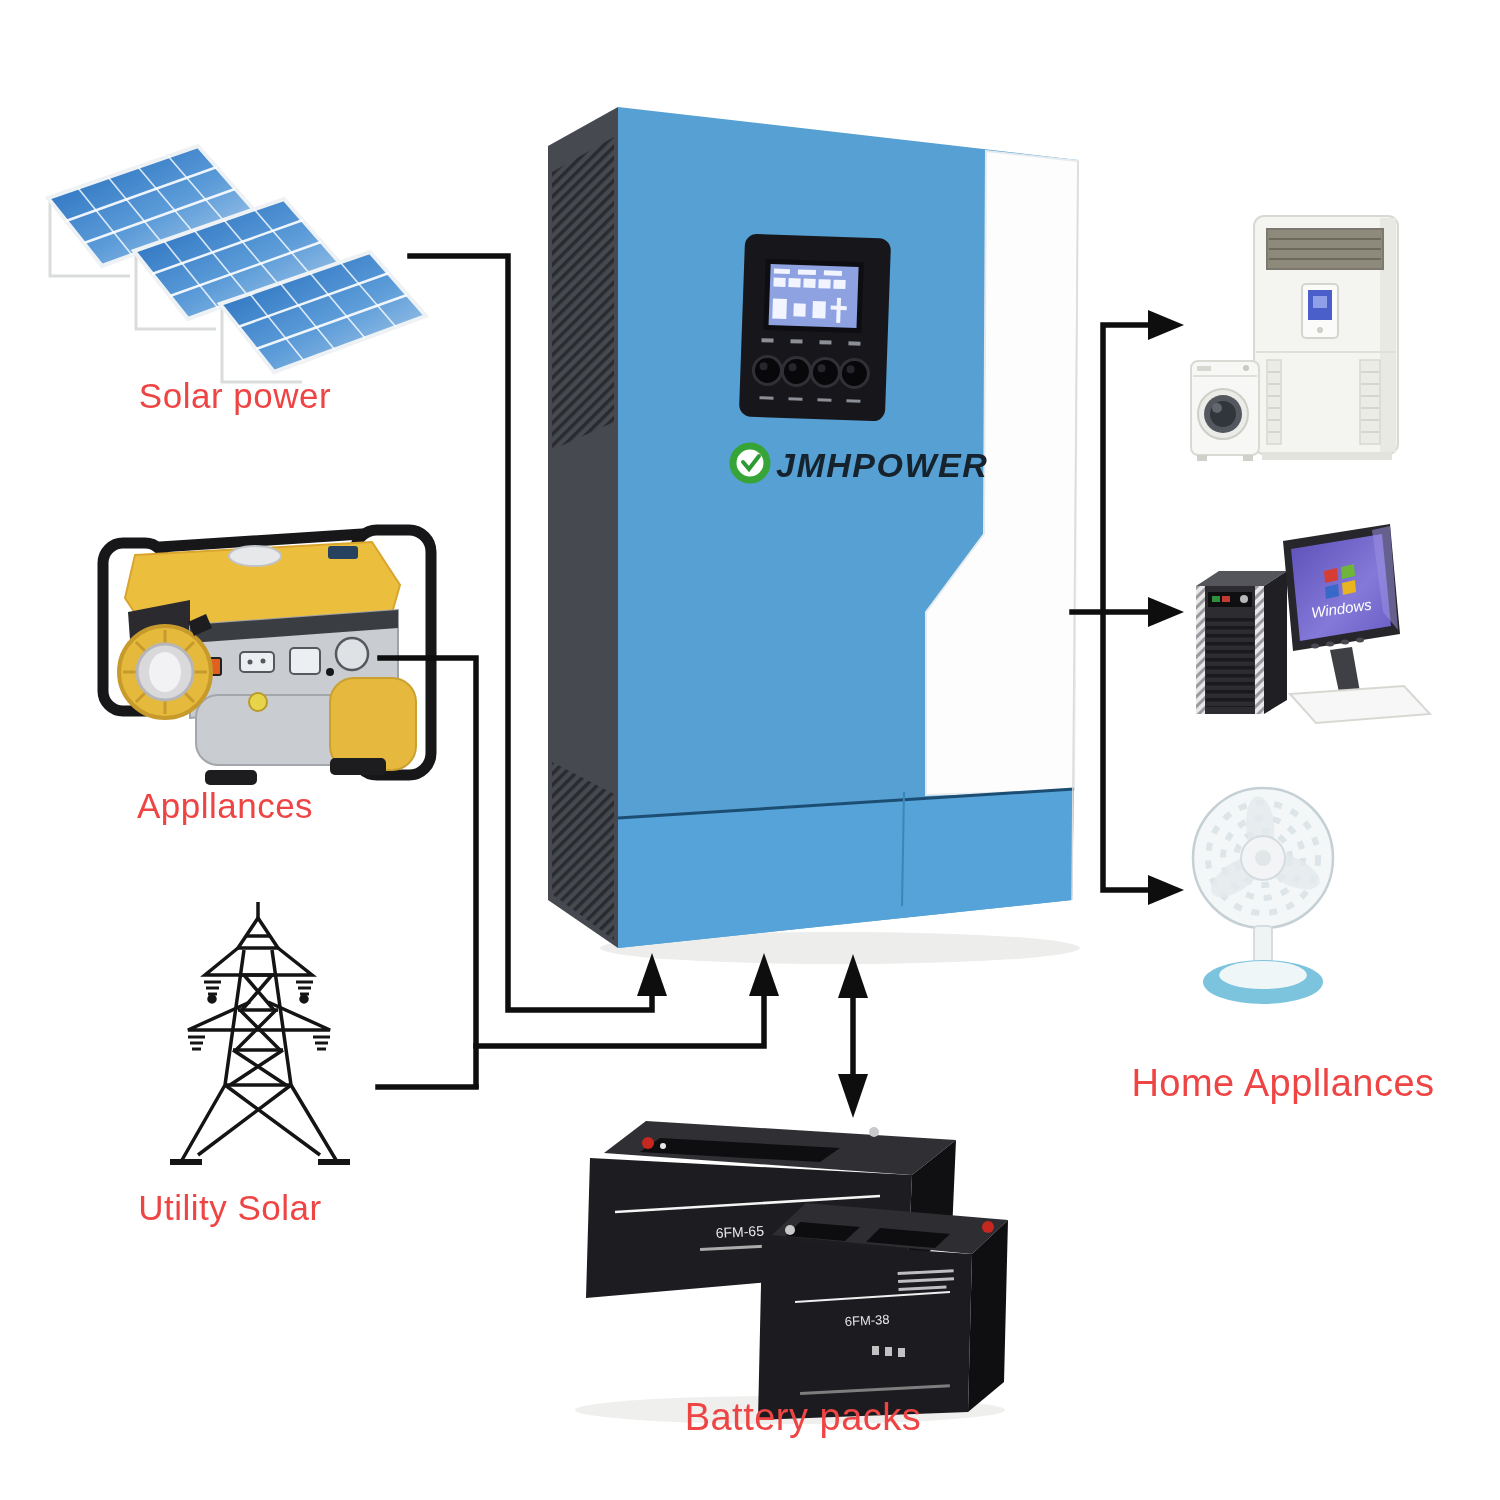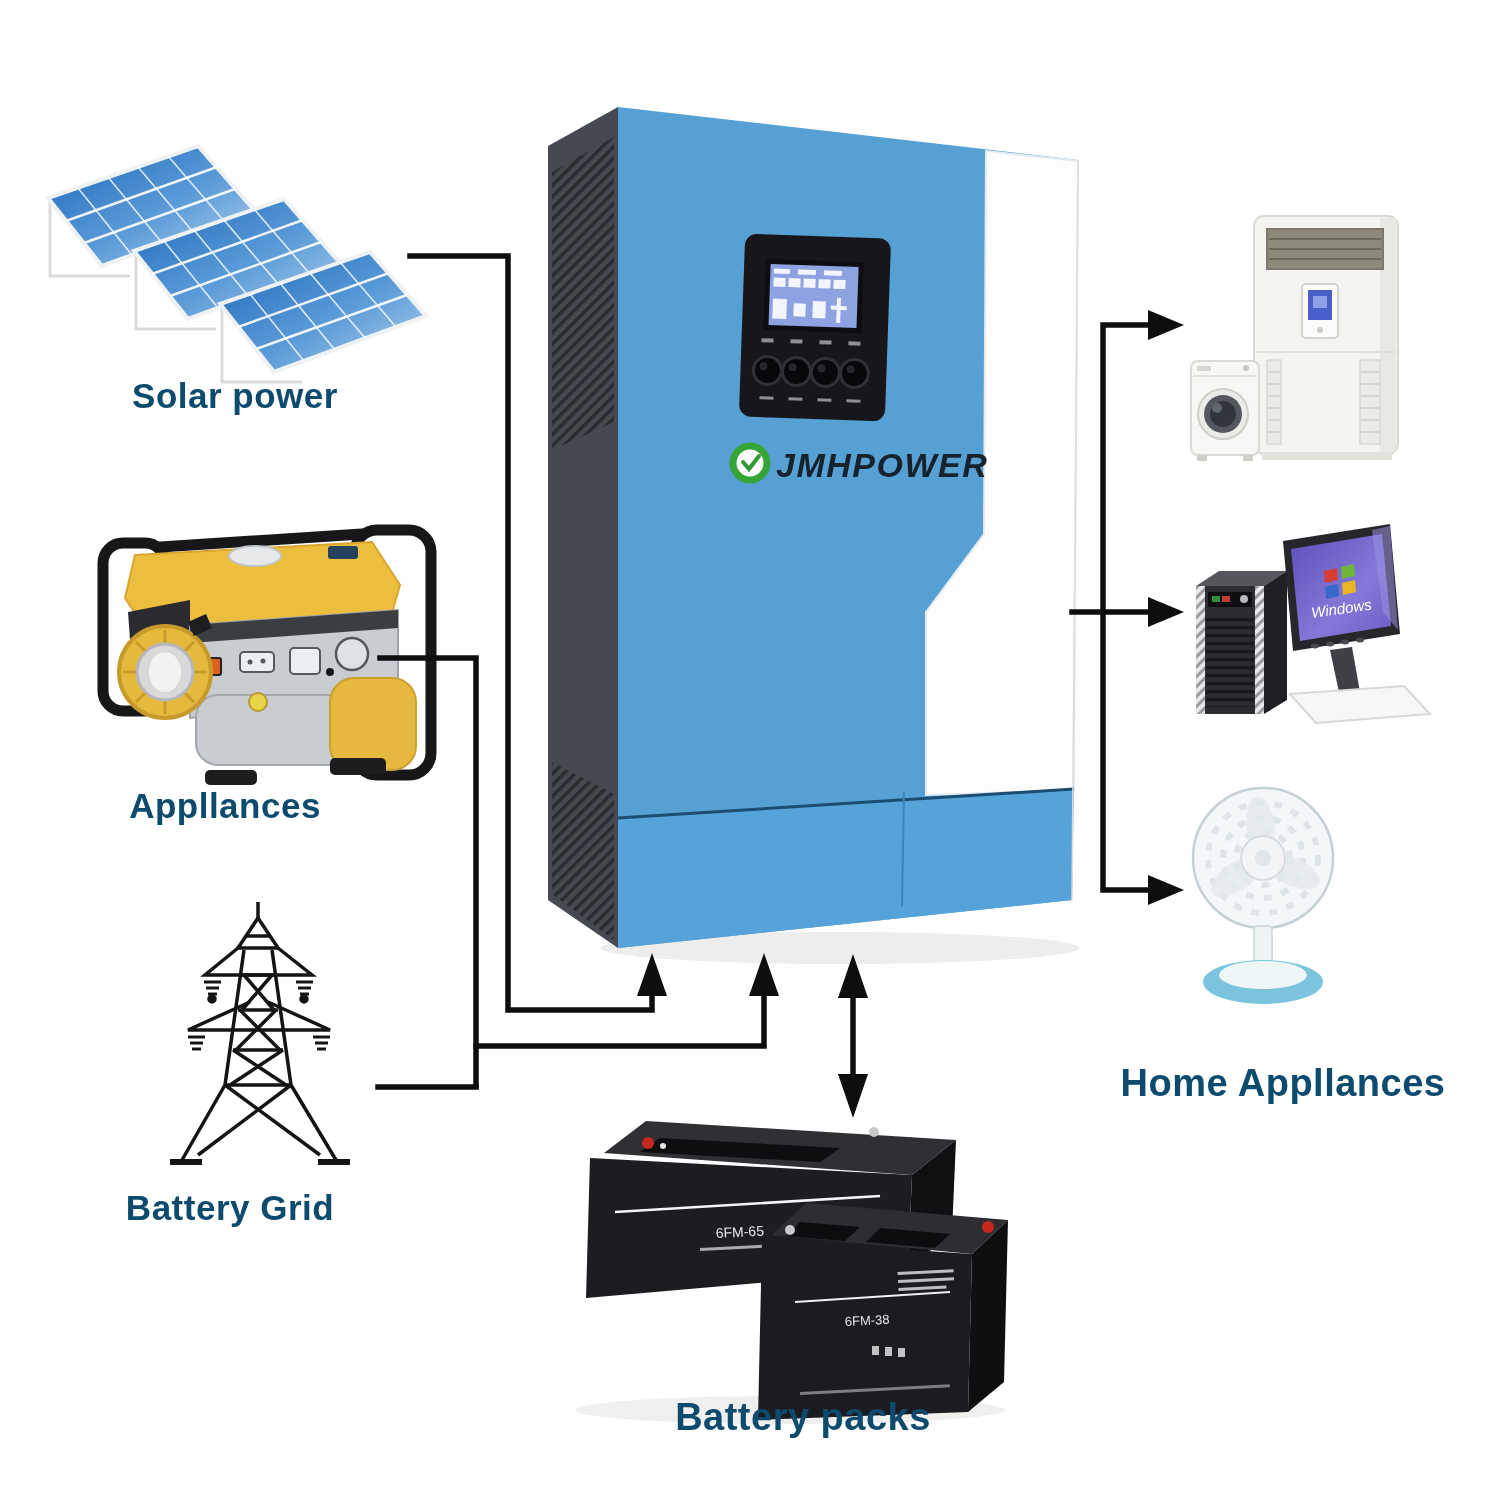--- a/index.html
+++ b/index.html
@@ -1,19 +1,19 @@
 <!DOCTYPE html>
 <html><head>
 <meta charset="utf-8">
 <style>
   html,body{margin:0;padding:0;background:#ffffff;}
   .canvas{position:relative;width:1500px;height:1500px;background:#ffffff;overflow:hidden;
           font-family:"Liberation Sans",sans-serif;}
   .art{position:absolute;left:0;top:0;width:1500px;height:1500px;}
-  .label{position:absolute;font-weight:700;color:#0c4a6e;text-align:center;letter-spacing:.5px;}
+  .label{position:absolute;font-weight:400;color:#ef4444;text-align:center;letter-spacing:.5px;}
   .label.src{font-size:35px;}
   .label.big{font-size:38px;}
 </style>
 </head>
 <body>
 
 <div class="canvas">
 
 <svg class="art" viewBox="0 0 1500 1500" xmlns="http://www.w3.org/2000/svg">
   <defs>
@@ -370,17 +370,17 @@
     <polygon points="853,954 838,998 868,998"></polygon>
     <polygon points="853,1118 838,1074 868,1074"></polygon>
     <polygon points="1184,325 1148,310 1148,340"></polygon>
     <polygon points="1184,612 1148,597 1148,627"></polygon>
     <polygon points="1184,890 1148,875 1148,905"></polygon>
   </g>
 </svg>
 
 <div class="label src" style="left:85px;top:376px;width:300px;">Solar power</div>
 <div class="label src" style="left:80px;top:786px;width:290px;">Appllances</div>
-<div class="label src" style="left:85px;top:1188px;width:290px;">Battery Grid</div>
+<div class="label src" style="left:85px;top:1188px;width:290px;">Utility Solar</div>
 <div class="label big" style="left:1113px;top:1062px;width:340px;">Home Appllances</div>
 <div class="label big" style="left:648px;top:1396px;width:310px;">Battery packs</div>
 
 </div>
 
 </body></html>

